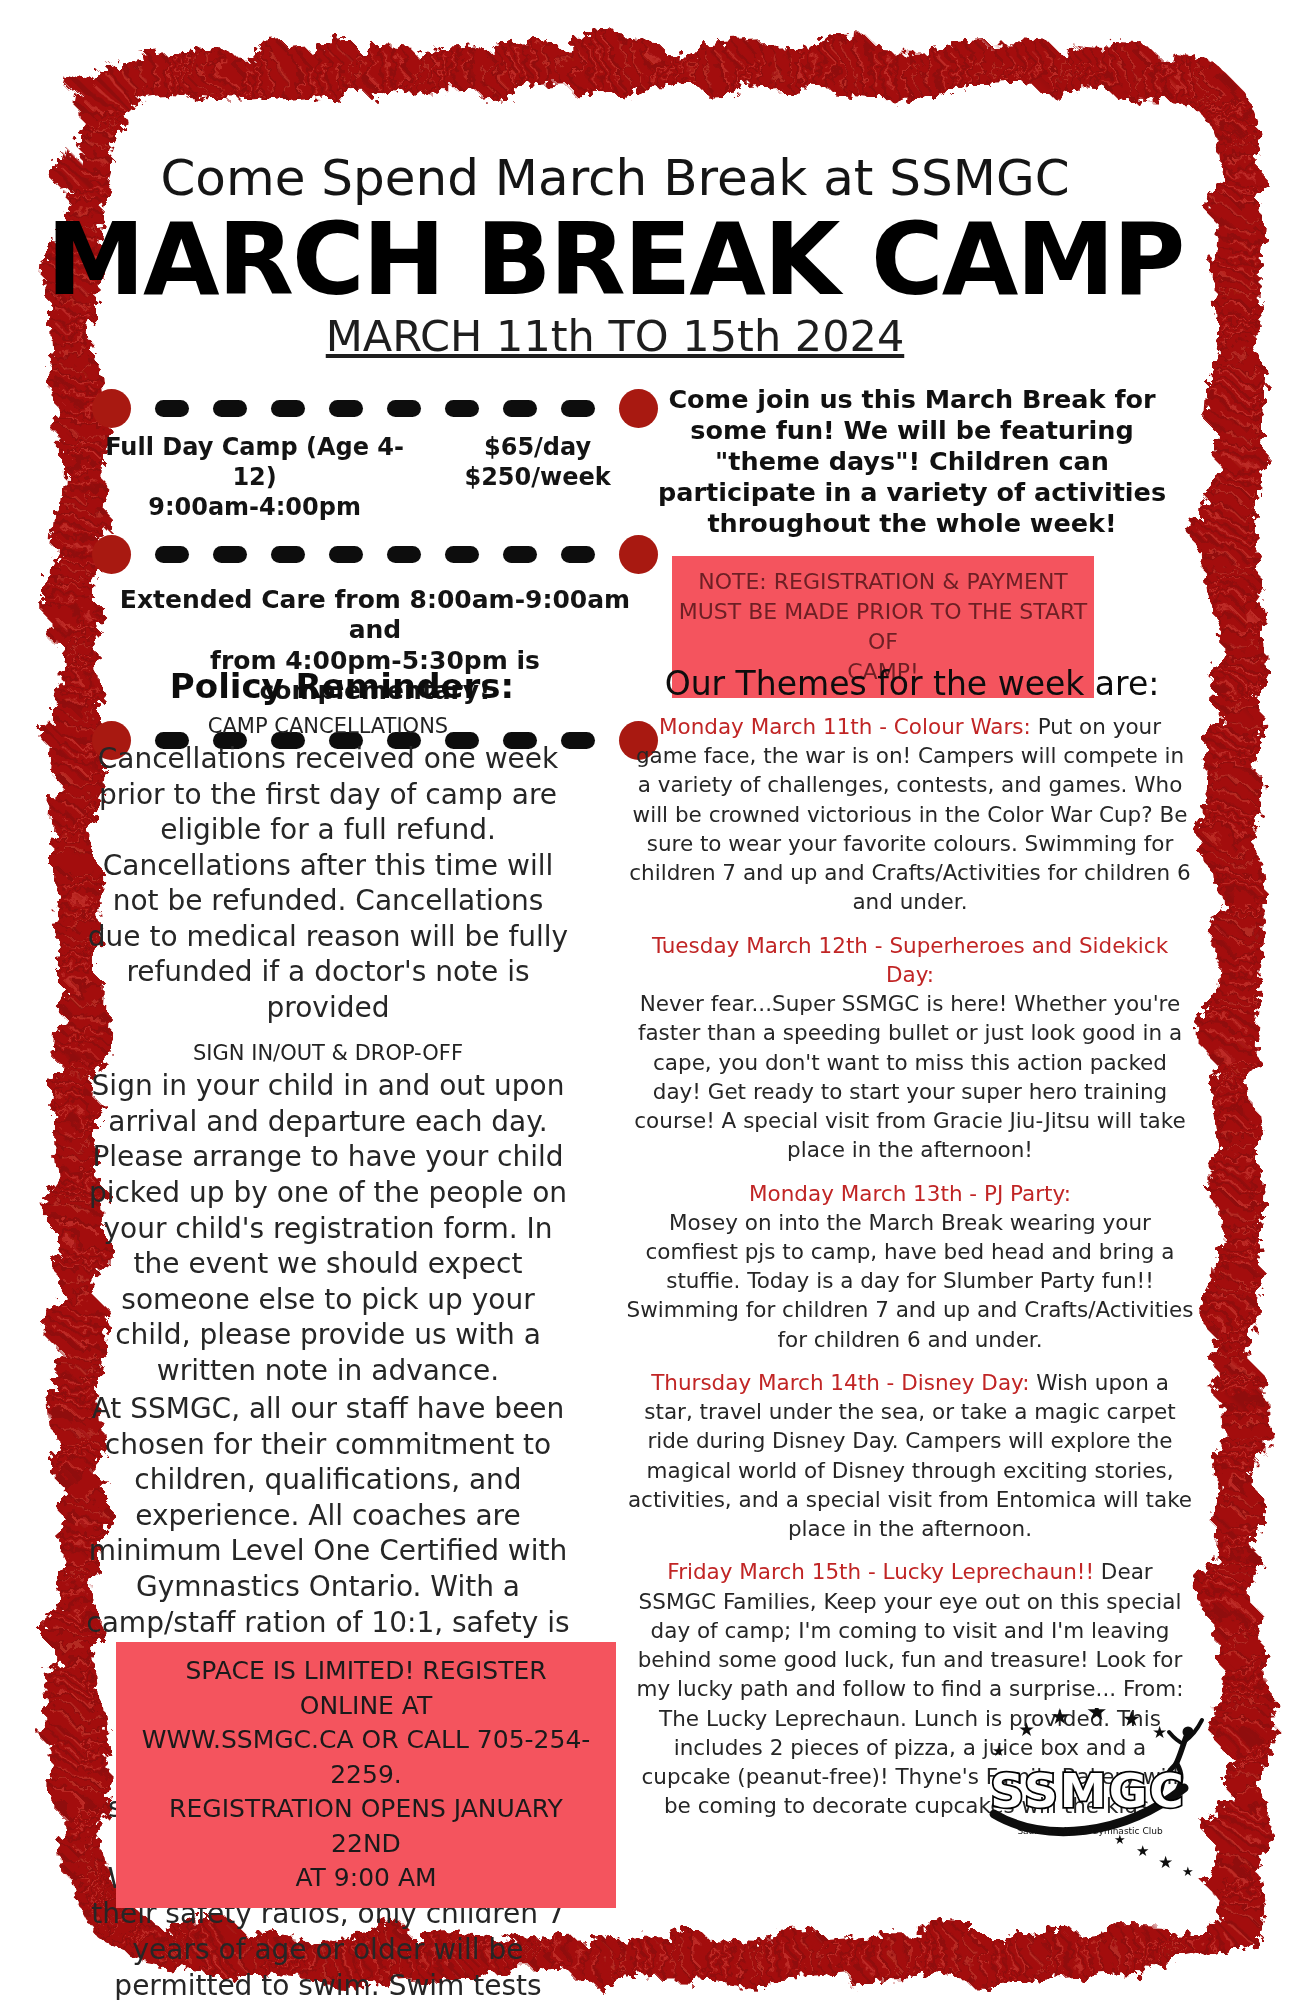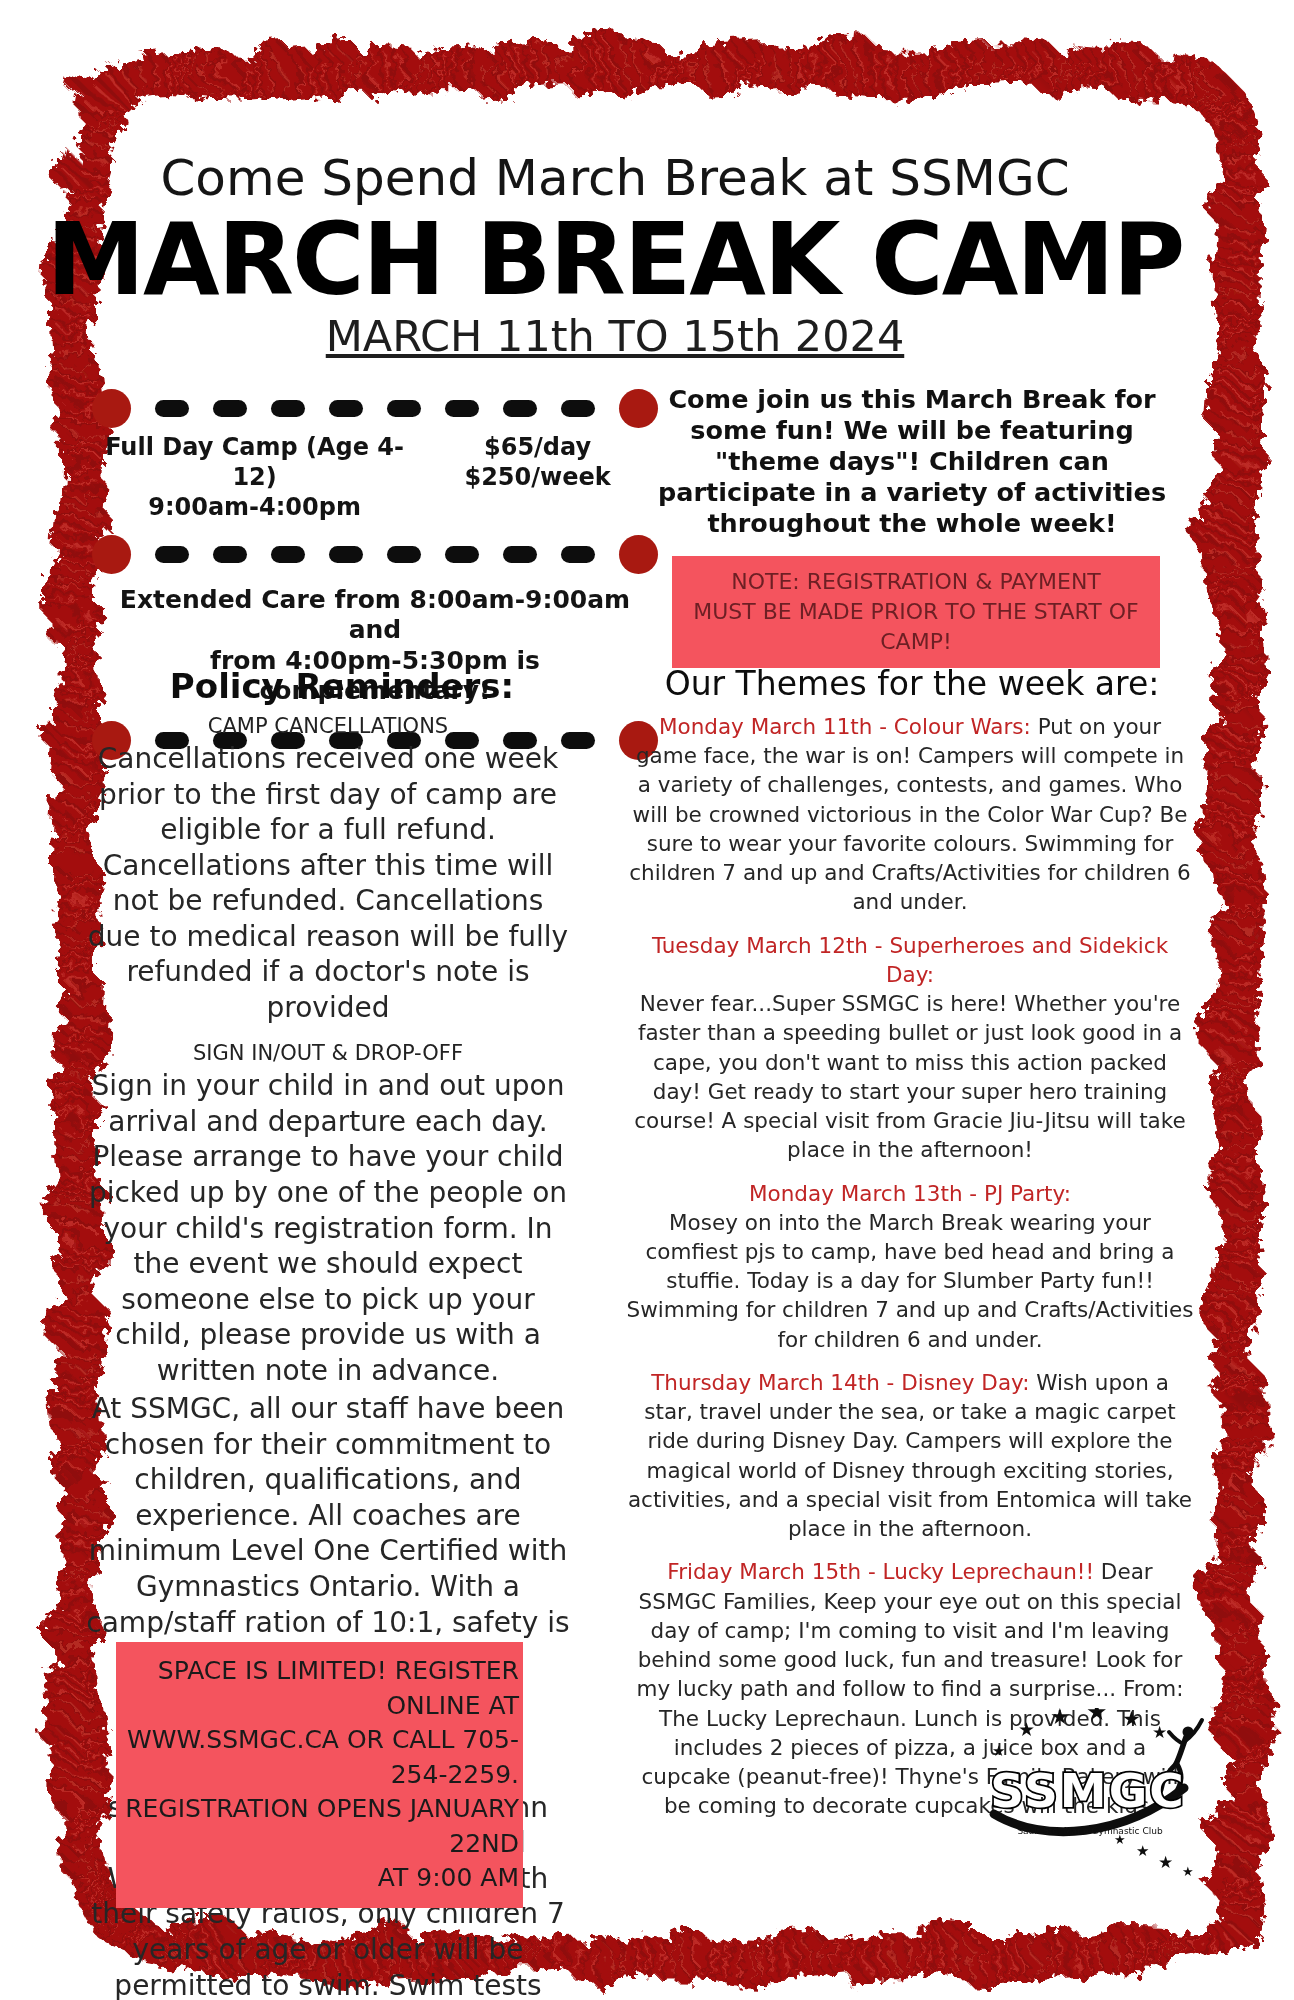--- a/index.html
+++ b/index.html
@@ -27,39 +27,39 @@
   .price-cell{text-align:center;font-weight:bold;font-size:24px;line-height:1.26;color:#141414;}
   .price-cell.c1{flex:1.35;}
   .price-cell.c2{flex:1;}
   .pricing .divider.mid{margin-top:12px;}
   .extcare{margin-top:10px;text-align:center;font-weight:bold;font-size:25px;line-height:1.22;color:#141414;}
   .pricing .divider.last{margin-top:14px;}
 
   
   .intro{position:absolute;left:652px;top:384px;width:520px;text-align:center;
          font-weight:bold;font-size:25.5px;line-height:1.22;color:#111;margin:0;}
-  .note-box{position:absolute;left:672px;top:556px;width:488px;box-sizing:border-box;
+  .note-box{position:absolute;left:672px;top:556px;width:422px;box-sizing:border-box;
             padding:11px 0;background:var(--box_pink,#f4545e);color:var(--box_text,#6d1f24);
             font-size:22px;line-height:1.36;text-align:center;}
 
   
   .policy-heading{position:absolute;left:92px;top:666px;width:500px;margin:0;text-align:center;
                   font-size:34px;font-weight:bold;color:#0d0d0d;white-space:nowrap;}
   .themes-heading{position:absolute;left:652px;top:664px;width:520px;margin:0;text-align:center;
                   font-size:33px;font-weight:normal;color:#0d0d0d;white-space:nowrap;}
 
   
   .policy-col{position:absolute;left:86px;top:714px;width:484px;text-align:center;color:#262626;}
   .policy-title{font-size:21px;margin-top:16px;color:#222;}
   .policy-item:first-child .policy-title{margin-top:0;}
   .policy-body{margin:3px 0 0;font-size:28px;line-height:1.27;}
 
-  .cta-box{position:absolute;left:116px;top:1642px;width:407px;box-sizing:border-box;
-           padding:12px 4px;background:var(--box_pink,#f4545e);color:#1a1a1a;
-           font-size:25px;line-height:1.38;text-align:right;}
+  .cta-box{position:absolute;left:116px;top:1642px;width:500px;box-sizing:border-box;
+           padding:12px 20px;background:var(--box_pink,#f4545e);color:#1a1a1a;
+           font-size:25px;line-height:1.38;text-align:center;}
 
   
   .themes-col{position:absolute;left:610px;top:712px;width:600px;text-align:center;color:#262626;}
   .theme{margin:0 16px 14px;font-size:21.5px;line-height:1.36;}
   .theme-lead{color:var(--accent_red,#c12525);}
   .theme:nth-child(2) .theme-lead,
   .theme:nth-child(3) .theme-lead{display:block;}
 
   
   .logo{position:absolute;left:988px;top:1708px;width:220px;height:172px;}

